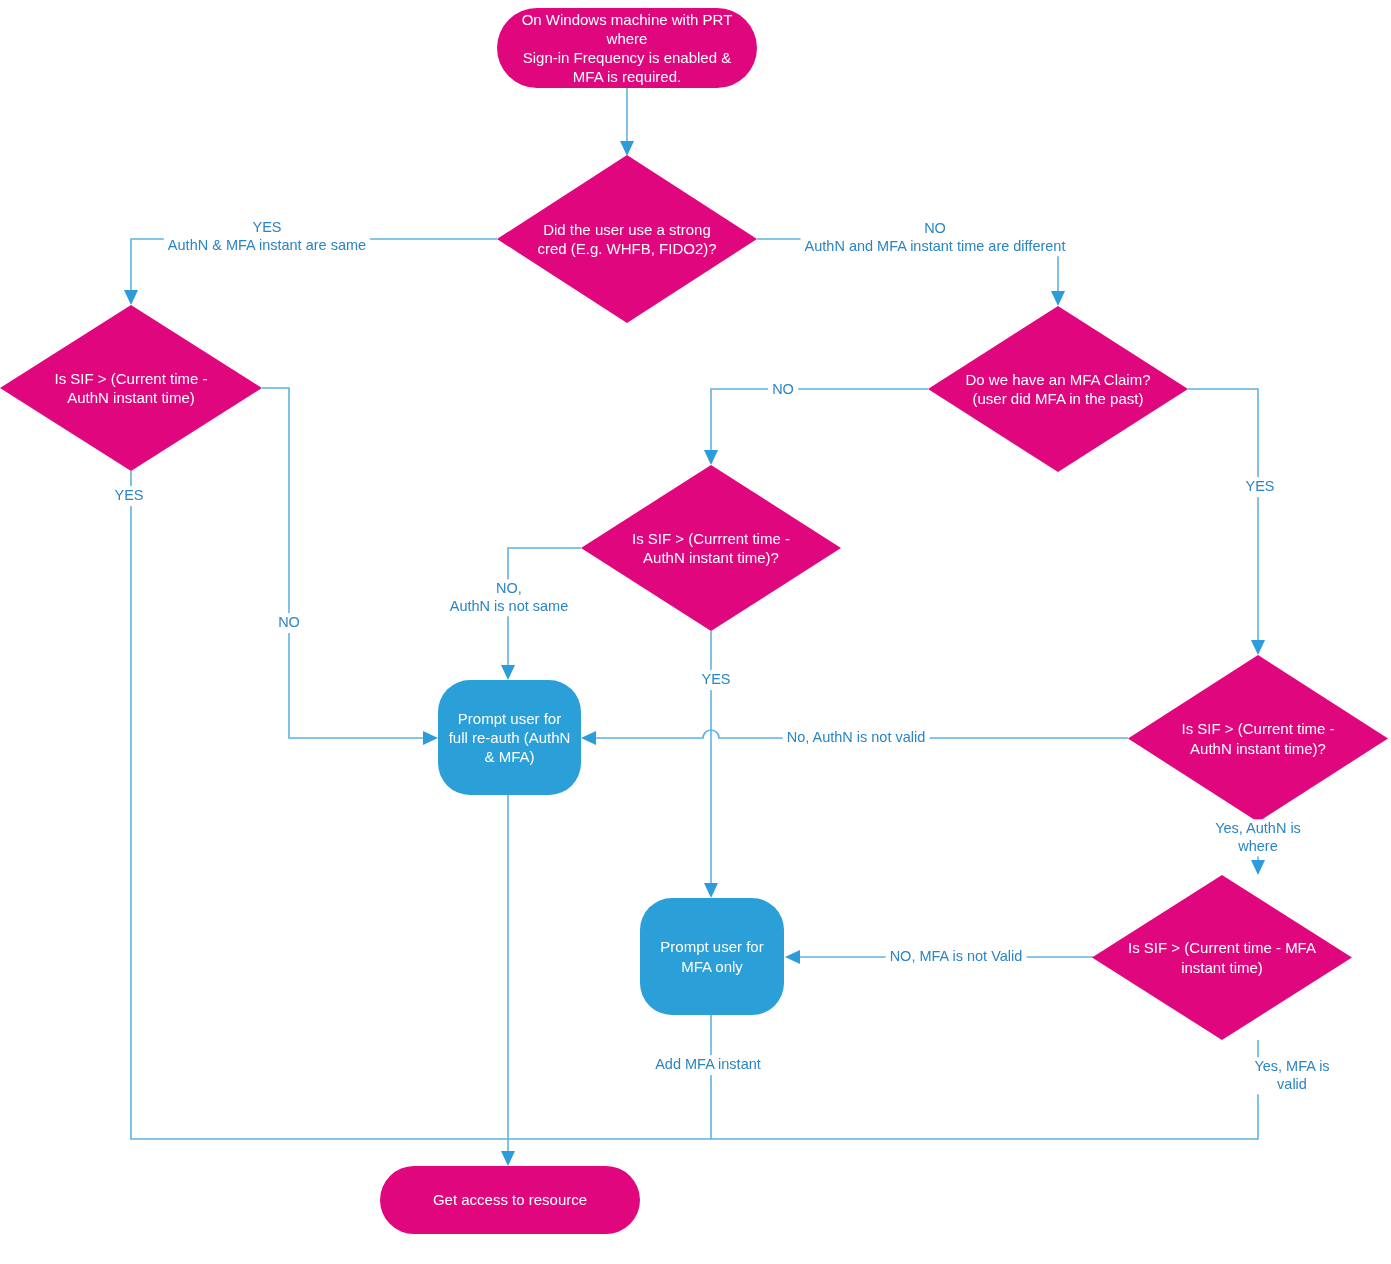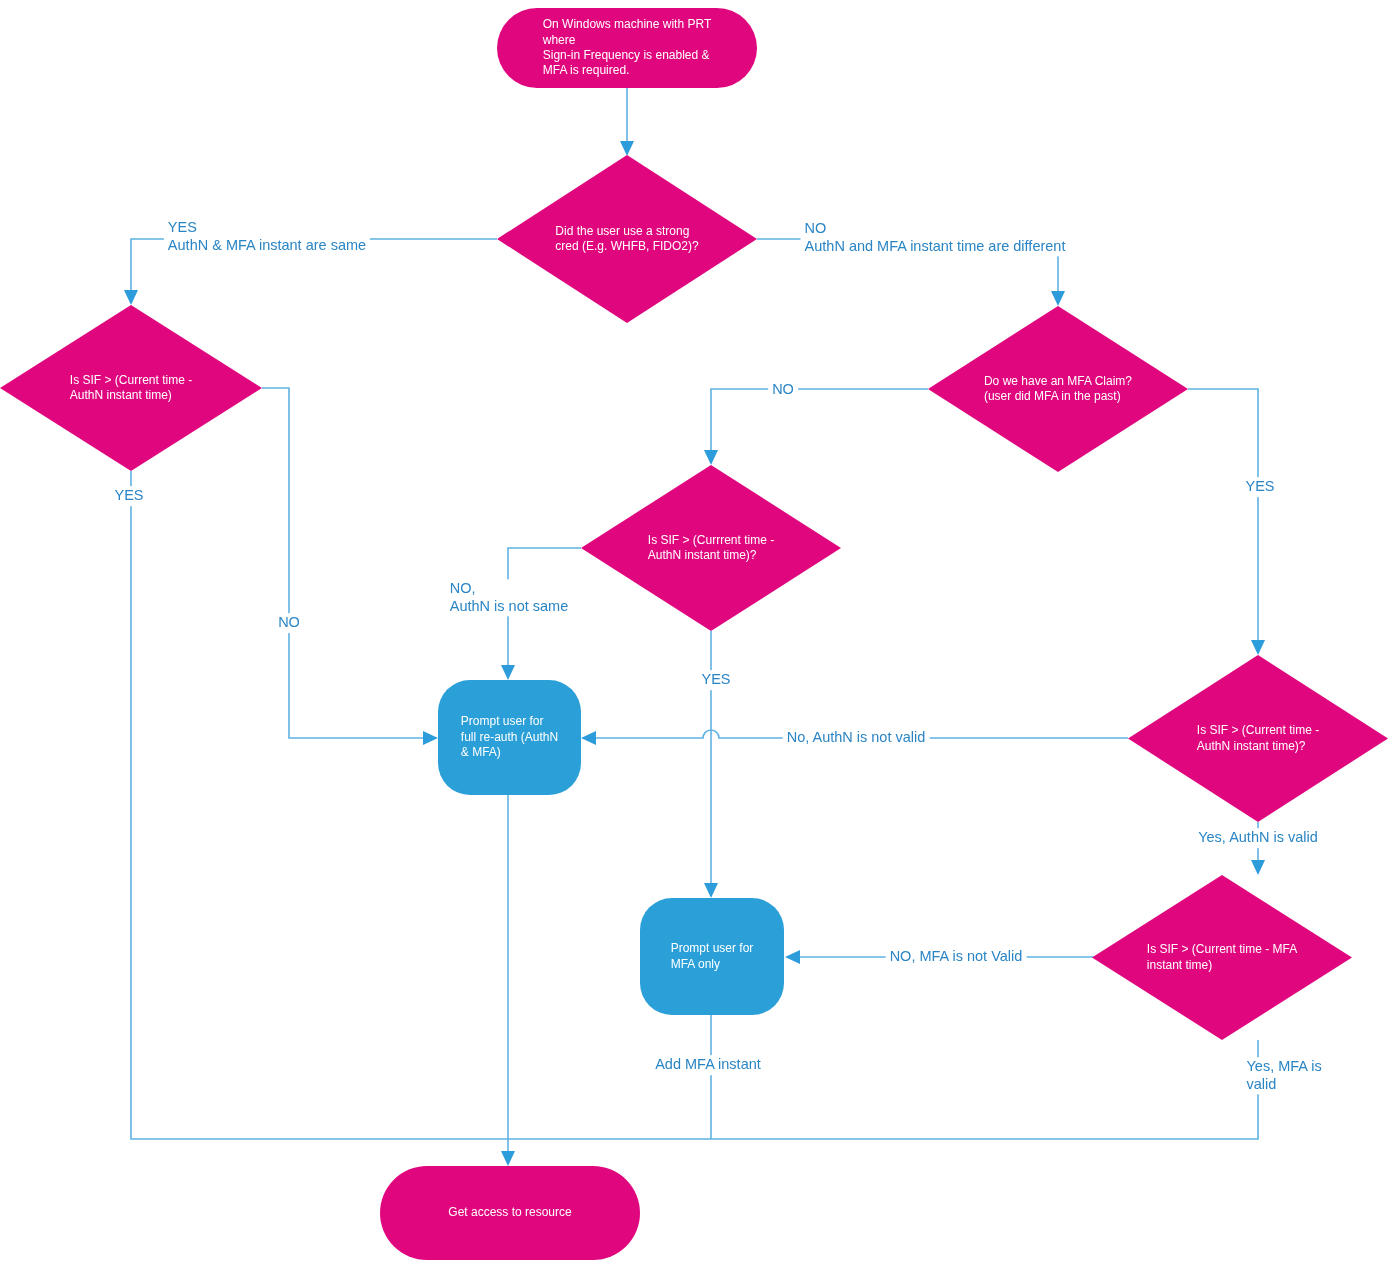--- a/index.html
+++ b/index.html
@@ -10,28 +10,28 @@
     --label-text:#2a85c4;
     --node-text:#ffffff;
   }
   html,body{margin:0;padding:0;background:#ffffff;}
   body{font-family:"Liberation Sans","DejaVu Sans",sans-serif;}
   .canvas{position:relative;width:1391px;height:1264px;background:#ffffff;overflow:hidden;}
   svg.wires{position:absolute;left:0;top:0;pointer-events:none;}
   .edge{fill:none;stroke:var(--line);stroke-width:1.6px;}
   .arrowhead{fill:var(--arrow);stroke:none;}
   .node{position:absolute;display:flex;align-items:center;justify-content:center;
-        text-align:left;color:var(--node-text);font-size:12px;line-height:1.28;
+        text-align:center;color:var(--node-text);font-size:15px;line-height:1.28;
         white-space:pre-line;box-sizing:border-box;}
   .terminator{background:var(--node-pink);}
   .decision{background:var(--node-pink);
         clip-path:polygon(50% 0%,100% 50%,50% 100%,0% 50%);padding:0 34px;}
   .process{background:var(--node-blue);padding:0 6px;border-radius:32px;}
   .edge-label{position:absolute;transform:translate(-50%,-50%);
-        color:var(--label-text);font-size:14.5px;line-height:1.22;
+        color:var(--label-text);font-size:14.5px;line-height:1.22;text-align:center;
         white-space:pre-line;background:#ffffff;padding:1px 4px;}
 </style>
 </head>
 <body>
 
 <div class="canvas">
 
   <svg class="wires" width="1391" height="1264" viewBox="0 0 1391 1264">
 
     <path class="edge" d="M627,88 V141"></path>
@@ -98,21 +98,21 @@
 
   <div class="node decision" style="left:1128px;top:655px;width:260px;height:167px;">Is SIF &gt; (Current time -
 AuthN instant time)?</div>
 
   <div class="node decision" style="left:1092px;top:875px;width:260px;height:165px;">Is SIF &gt; (Current time - MFA
 instant time)</div>
 
   <div class="node process" style="left:640px;top:898px;width:144px;height:117px;">Prompt user for
 MFA only</div>
 
-  <div class="node terminator" style="left:380px;top:1166px;width:260px;height:94px;border-radius:47px;">Get access to resource</div>
+  <div class="node terminator" style="left:380px;top:1166px;width:260px;height:68px;border-radius:47px;">Get access to resource</div>
 
   <div class="edge-label" style="left:267px;top:237px;">YES
 AuthN &amp; MFA instant are same</div>
 
   <div class="edge-label" style="left:935px;top:238px;">NO
 AuthN and MFA instant time are different</div>
 
   <div class="edge-label" style="left:129px;top:496px;">YES</div>
 
   <div class="edge-label" style="left:289px;top:623px;">NO</div>
@@ -121,21 +121,21 @@
 
   <div class="edge-label" style="left:1260px;top:487px;">YES</div>
 
   <div class="edge-label" style="left:509px;top:598px;">NO,
 AuthN is not same</div>
 
   <div class="edge-label" style="left:716px;top:680px;">YES</div>
 
   <div class="edge-label" style="left:856px;top:738px;">No, AuthN is not valid</div>
 
-  <div class="edge-label" style="left:1258px;top:838px;">Yes, AuthN is valid</div>
+  <div class="edge-label" style="left:1258px;top:838px;">Yes, AuthN is where</div>
 
   <div class="edge-label" style="left:956px;top:957px;">NO, MFA is not Valid</div>
 
   <div class="edge-label" style="left:1260px;top:1076px;margin-left:32px;">Yes, MFA is valid</div>
 
   <div class="edge-label" style="left:708px;top:1065px;">Add MFA instant</div>
 
 </div>
 
 </body></html>

